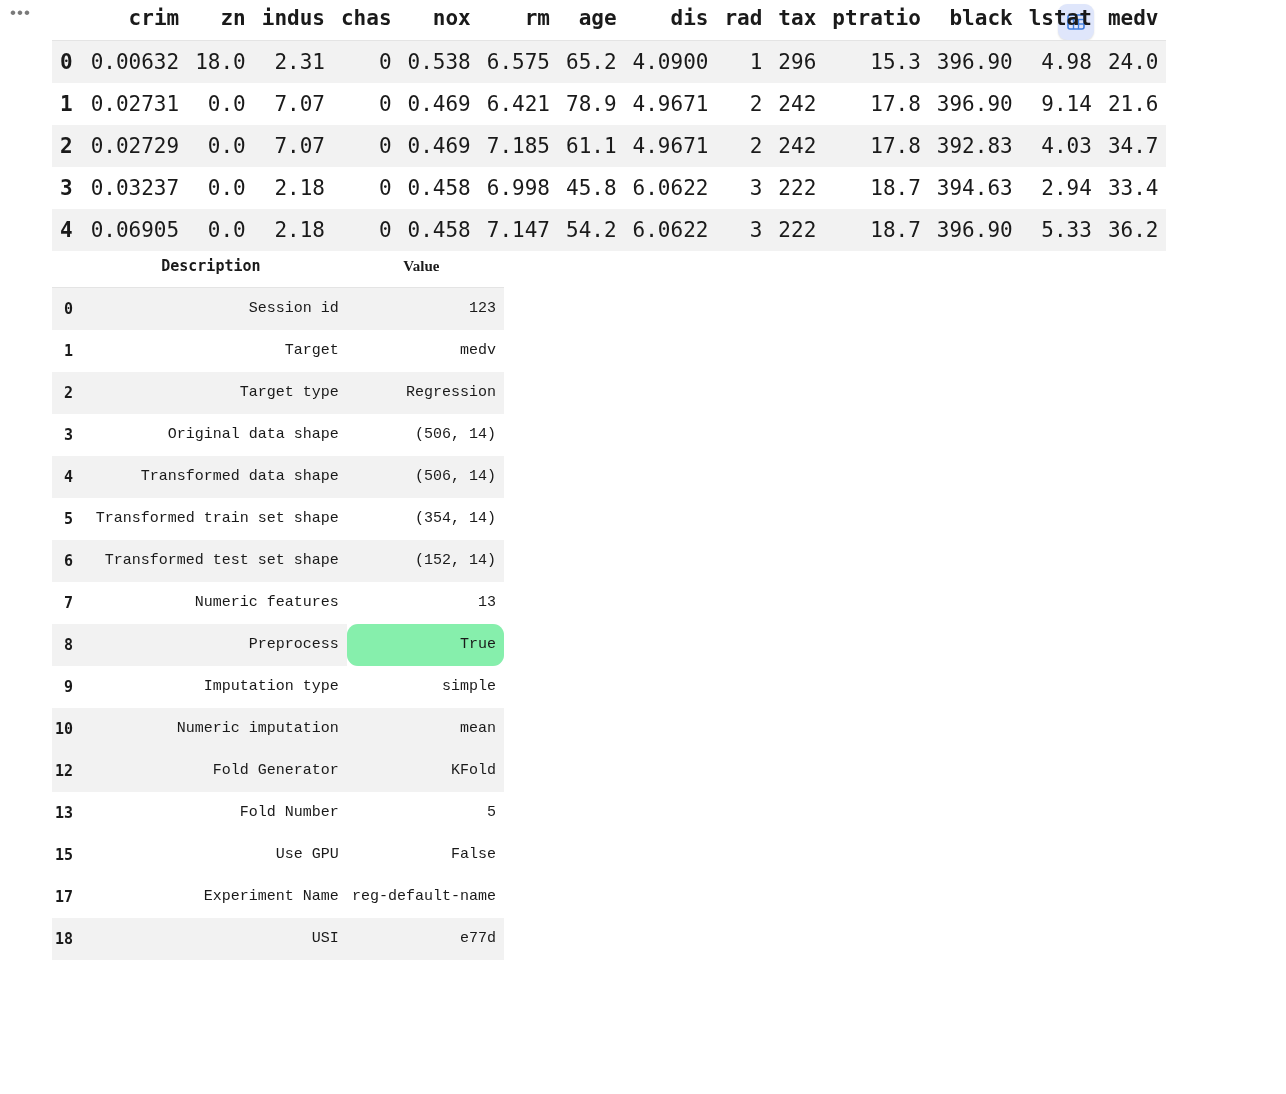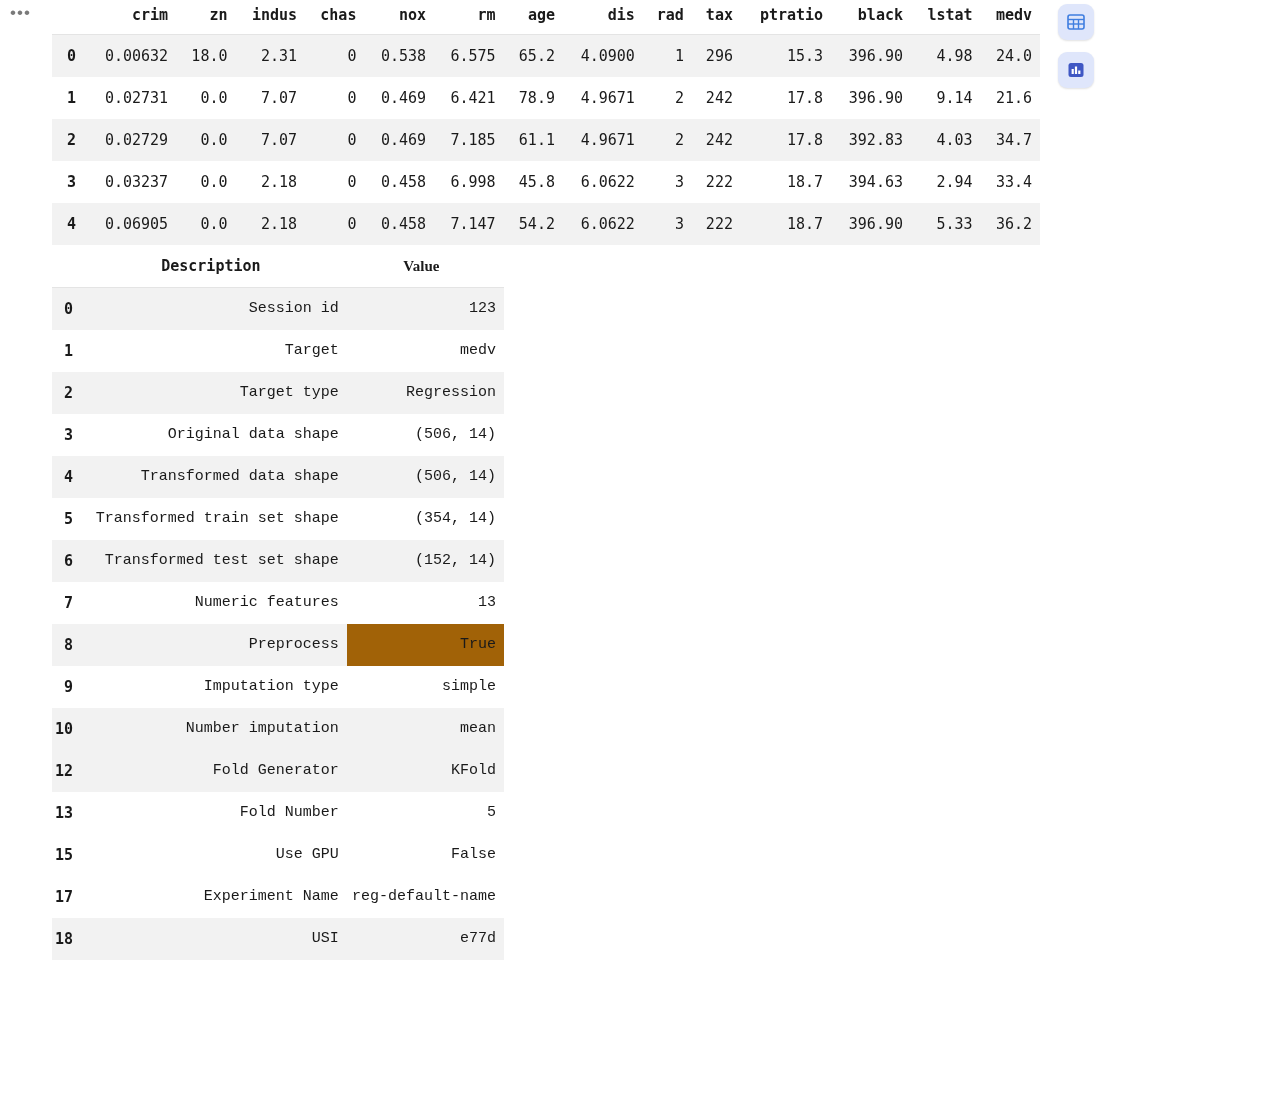--- a/index.html
+++ b/index.html
@@ -51,21 +51,21 @@
   
   .data-table-wrap {
     position: absolute;
     left: 52px;
     top: 0px;
     width: 988px;
   }
   table.mono {
     border-collapse: collapse;
     font-family: "DejaVu Sans Mono", "Liberation Mono", monospace;
-    font-size: 15px;
+    font-size: 21px;
     width: 988px;
   }
   table.mono th,
   table.mono td {
     text-align: right;
     padding: 7px 8px 7px 8px;
     white-space: nowrap;
   }
   table.mono thead th {
     font-weight: bold;
@@ -117,21 +117,22 @@
     padding-right: 10px;
     font-size: 15px;
   }
   table.settings tbody td {
     text-align: right;
     padding-right: 8px;
     white-space: nowrap;
     font-family: Liberation Mono, monospace;
   }
   td.highlight {
-    background: #a16207;
+    background: #86efac;
+    border-radius: 11px;
   }
 </style>
 </head>
 <body>
 
 <div class="ellipsis-menu">•••</div>
 
 <div class="side-buttons">
   <div class="icon-btn">
     <svg width="20" height="20" viewBox="0 0 20 20">
@@ -318,21 +319,21 @@
         <td>Preprocess</td>
         <td class="highlight">True</td>
       </tr>
       <tr class="even">
         <th class="rowidx">9</th>
         <td>Imputation type</td>
         <td>simple</td>
       </tr>
       <tr class="odd">
         <th class="rowidx">10</th>
-        <td>Number imputation</td>
+        <td>Numeric imputation</td>
         <td>mean</td>
       </tr>
       <tr class="odd">
         <th class="rowidx">12</th>
         <td>Fold Generator</td>
         <td>KFold</td>
       </tr>
       <tr class="even">
         <th class="rowidx">13</th>
         <td>Fold Number</td>

